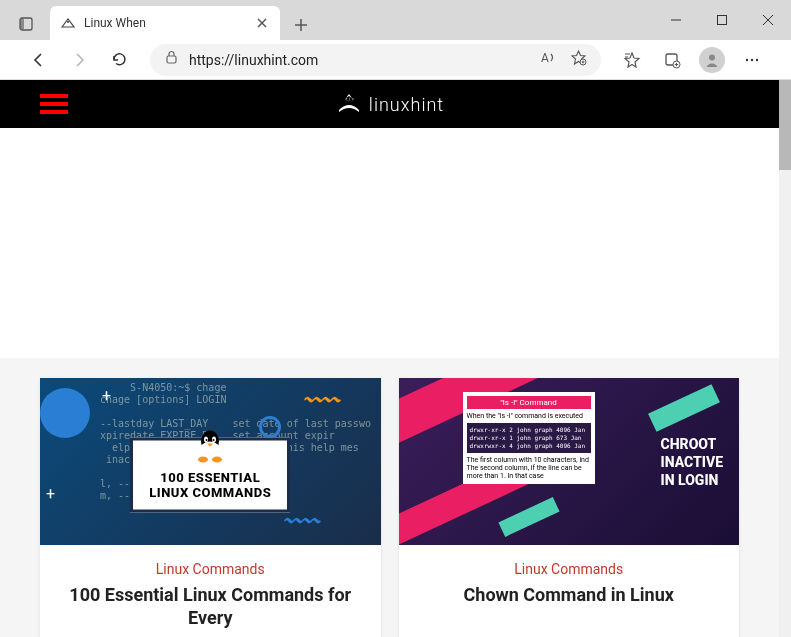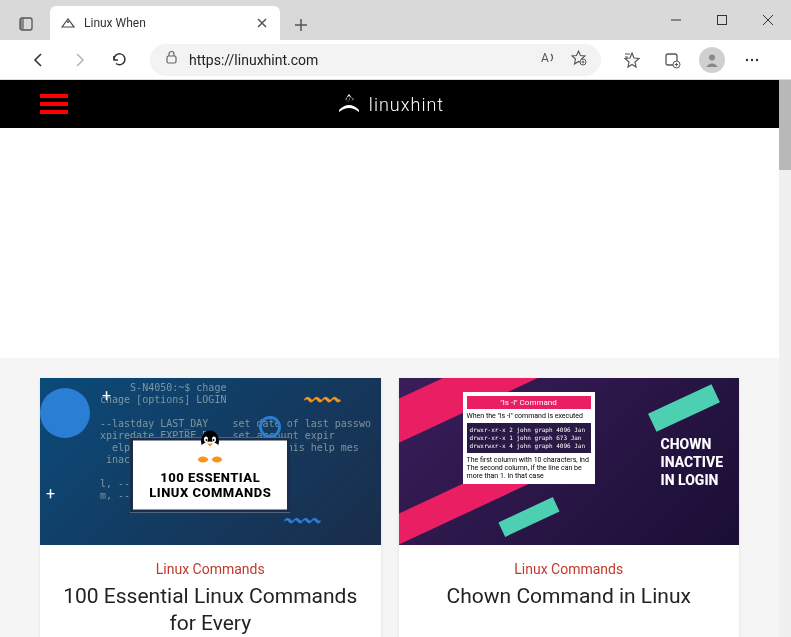--- a/index.html
+++ b/index.html
@@ -61,21 +61,21 @@
     .thumb2 .s2 { width: 70px; height: 20px; background: #4dd0b1; top: 20px; right: 20px; }
     .thumb2 .s3 { width: 180px; height: 28px; background: #e91e63; bottom: 30px; left: -30px; }
     .thumb2 .s4 { width: 60px; height: 16px; background: #4dd0b1; bottom: 20px; left: 100px; }
     .thumb2 .termbox { position: absolute; background: #fff; left: 64px; top: 14px; width: 132px; font-size: 7px; padding: 4px; }
     .thumb2 .termbox .red { background: #e91e63; color: #fff; padding: 2px 4px; text-align: center; font-size: 8px; margin-bottom: 3px; }
     .thumb2 .termbox .darkpart { background: #2a1845; color: #fff; font-size: 6px; padding: 3px; font-family: monospace; line-height: 8px; margin: 3px 0; }
     .thumb2 .bigtext { position: absolute; right: 16px; top: 50%; transform: translateY(-50%); color: #fff; font-weight: 800; font-size: 14px; line-height: 18px; text-align: left; }
     
     .card-body { padding: 16px 12px 8px; text-align: center; }
     .card-cat { color: #c0392b; font-size: 14px; margin-bottom: 6px; cursor: pointer; }
-    .card-title { font-size: 21px; font-weight: 400; color: #222; line-height: 1.3; cursor: pointer; }
+    .card-title { font-size: 18px; font-weight: 700; color: #222; line-height: 1.3; cursor: pointer; }
     
     .vscroll { position: absolute; right: 0; top: 0; width: 12px; height: 557px; background: #f0f0f0; }
     .vscroll-thumb { position: absolute; top: 0; width: 12px; height: 90px; background: #b8b8b8; border-radius: 0; }
   </style>
 </head>
 <body>
 
 <div class="titlebar">
   <div class="tab-strip">
     <div class="tab-btn-left">
@@ -265,21 +265,21 @@
                 <div class="red">"ls -l" Command</div>
                 <div>When the "ls -l" command is executed</div>
                 <div class="darkpart">drwxr-xr-x   2 john graph 4096  Jan
 drwxr-xr-x   1 john graph  673  Jan
 drwxrwxr-x   4 john graph 4096  Jan</div>
                 <div>The first column with 10 characters, ind
 The second column, if the line
 can be more than 1. In that case</div>
               </div>
               <div class="bigtext">
-                <div>CHOWN</div>
+                <div>CHROOT</div>
                 <div>INACTIVE</div>
                 <div>IN LOGIN</div>
               </div>
             </div>
           </div>
           <div class="card-body">
             <div class="card-cat">Linux Commands</div>
             <div class="card-title">Chown Command in Linux</div>
           </div>
         </div>

